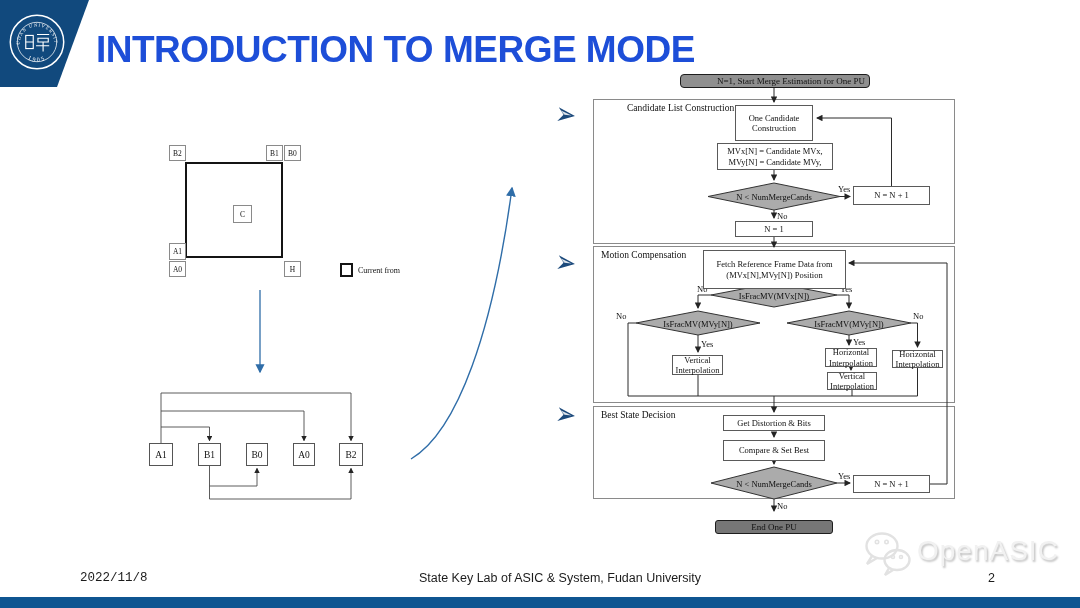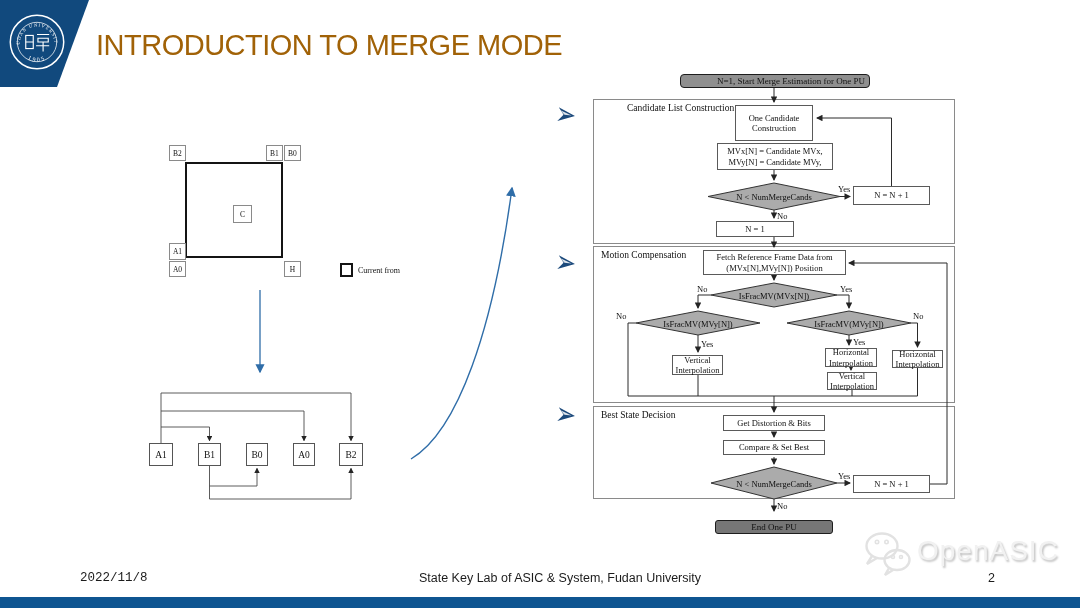--- a/index.html
+++ b/index.html
@@ -2,21 +2,21 @@
 <html><head>
 <meta charset="utf-8">
 <style>
   html,body{margin:0;padding:0;}
   body{width:1080px;height:608px;position:relative;background:#fff;overflow:hidden;
        font-family:"Liberation Sans",sans-serif;}
   .abs{position:absolute;}
   
   #header-block{left:0;top:0;width:90px;height:87px;background:#11497D;
     clip-path:polygon(0 0,89px 0,57px 100%,0 100%);}
-  #page-title{left:96px;top:29px;font-size:29px;font-weight:normal;color:#a16207;
+  #page-title{left:96px;top:29px;font-size:37px;font-weight:bold;color:#1d4ed8;
     letter-spacing:-0.5px;white-space:nowrap;}
   
   .fcbox{position:absolute;background:#fff;border:1px solid #5a5a5a;box-sizing:border-box;
     display:flex;align-items:center;justify-content:center;text-align:center;
     font-family:"Liberation Serif",serif;font-size:8.5px;line-height:1.2;color:#111;
     white-space:pre-line;}
   .fcstart{background:#8f8f8f;border:1.3px solid #1d1d1d;border-radius:4px;font-size:9px;padding-left:32px;}
   .fcend{background:#767676;border:1.3px solid #1d1d1d;border-radius:3px;font-size:9px;margin-top:6px;}
   .fcsec{position:absolute;border:1px solid #8a8a8a;box-sizing:border-box;background:transparent;}
   .seclab{position:absolute;font-family:"Liberation Serif",serif;font-size:9.5px;color:#111;white-space:nowrap;}
@@ -192,36 +192,36 @@
 <div class="seclab" style="left:601px;top:250px;">Motion Compensation</div>
 <div class="seclab" style="left:601px;top:410px;">Best State Decision</div>
 
 <div class="fcbox fcstart" style="left:680px;top:74px;width:190px;height:14px;z-index:2;">N=1, Start Merge Estimation for One PU</div>
 <div class="fcbox" style="left:735px;top:105px;width:78px;height:36px;z-index:2;">One Candidate
 Construction</div>
 <div class="fcbox" style="left:717px;top:143px;width:116px;height:27px;z-index:2;">MVx[N] = Candidate MVx,
 MVy[N] = Candidate MVy,</div>
 <div class="dtext" style="left:708px;top:192px;width:132px;z-index:2;">N &lt; NumMergeCands</div>
 <div class="fcbox" style="left:853px;top:186px;width:77px;height:19px;z-index:2;">N = N + 1</div>
-<div class="fcbox" style="left:716px;top:221px;width:78px;height:16px;z-index:2;">N = 1</div>
-<div class="fcbox" style="left:703px;top:250px;width:143px;height:25px;z-index:2;">Fetch Reference Frame Data from
+<div class="fcbox" style="left:735px;top:221px;width:78px;height:16px;z-index:2;">N = 1</div>
+<div class="fcbox" style="left:703px;top:250px;width:143px;height:39px;z-index:2;">Fetch Reference Frame Data from
 (MVx[N],MVy[N]) Position</div>
 <div class="dtext" style="left:711px;top:290.5px;width:126px;z-index:2;">IsFracMV(MVx[N])</div>
 <div class="dtext" style="left:634px;top:318.5px;width:128px;z-index:2;">IsFracMV(MVy[N])</div>
 <div class="dtext" style="left:785px;top:318.5px;width:128px;z-index:2;">IsFracMV(MVy[N])</div>
 <div class="fcbox" style="left:672px;top:355px;width:51px;height:20px;z-index:2;">Vertical
 Interpolation</div>
 <div class="fcbox" style="left:825px;top:348px;width:52px;height:19px;z-index:2;">Horizontal
 Interpolation</div>
 <div class="fcbox" style="left:827px;top:372px;width:50px;height:18px;z-index:2;">Vertical
 Interpolation</div>
 <div class="fcbox" style="left:892px;top:350px;width:51px;height:18px;z-index:2;">Horizontal
 Interpolation</div>
 <div class="fcbox" style="left:723px;top:415px;width:102px;height:16px;z-index:2;">Get Distortion &amp; Bits</div>
-<div class="fcbox" style="left:723px;top:440px;width:102px;height:15px;z-index:2;font-family:Liberation Serif, serif;">Compare &amp; Set Best</div>
+<div class="fcbox" style="left:723px;top:440px;width:102px;height:21px;z-index:2;font-family:Liberation Serif, serif;">Compare &amp; Set Best</div>
 <div class="dtext" style="left:711px;top:478.5px;width:126px;z-index:2;">N &lt; NumMergeCands</div>
 <div class="fcbox" style="left:853px;top:475px;width:77px;height:18px;z-index:2;">N = N + 1</div>
 <div class="fcbox fcend" style="left:715px;top:514px;width:118px;height:14px;z-index:2;">End One PU</div>
 
 <span class="yn" style="left:838px;top:184px;">Yes</span>
 <span class="yn" style="left:777px;top:211px;">No</span>
 <span class="yn" style="left:697px;top:284px;">No</span>
 <span class="yn" style="left:840px;top:284px;">Yes</span>
 <span class="yn" style="left:616px;top:311px;">No</span>
 <span class="yn" style="left:701px;top:339px;">Yes</span>

